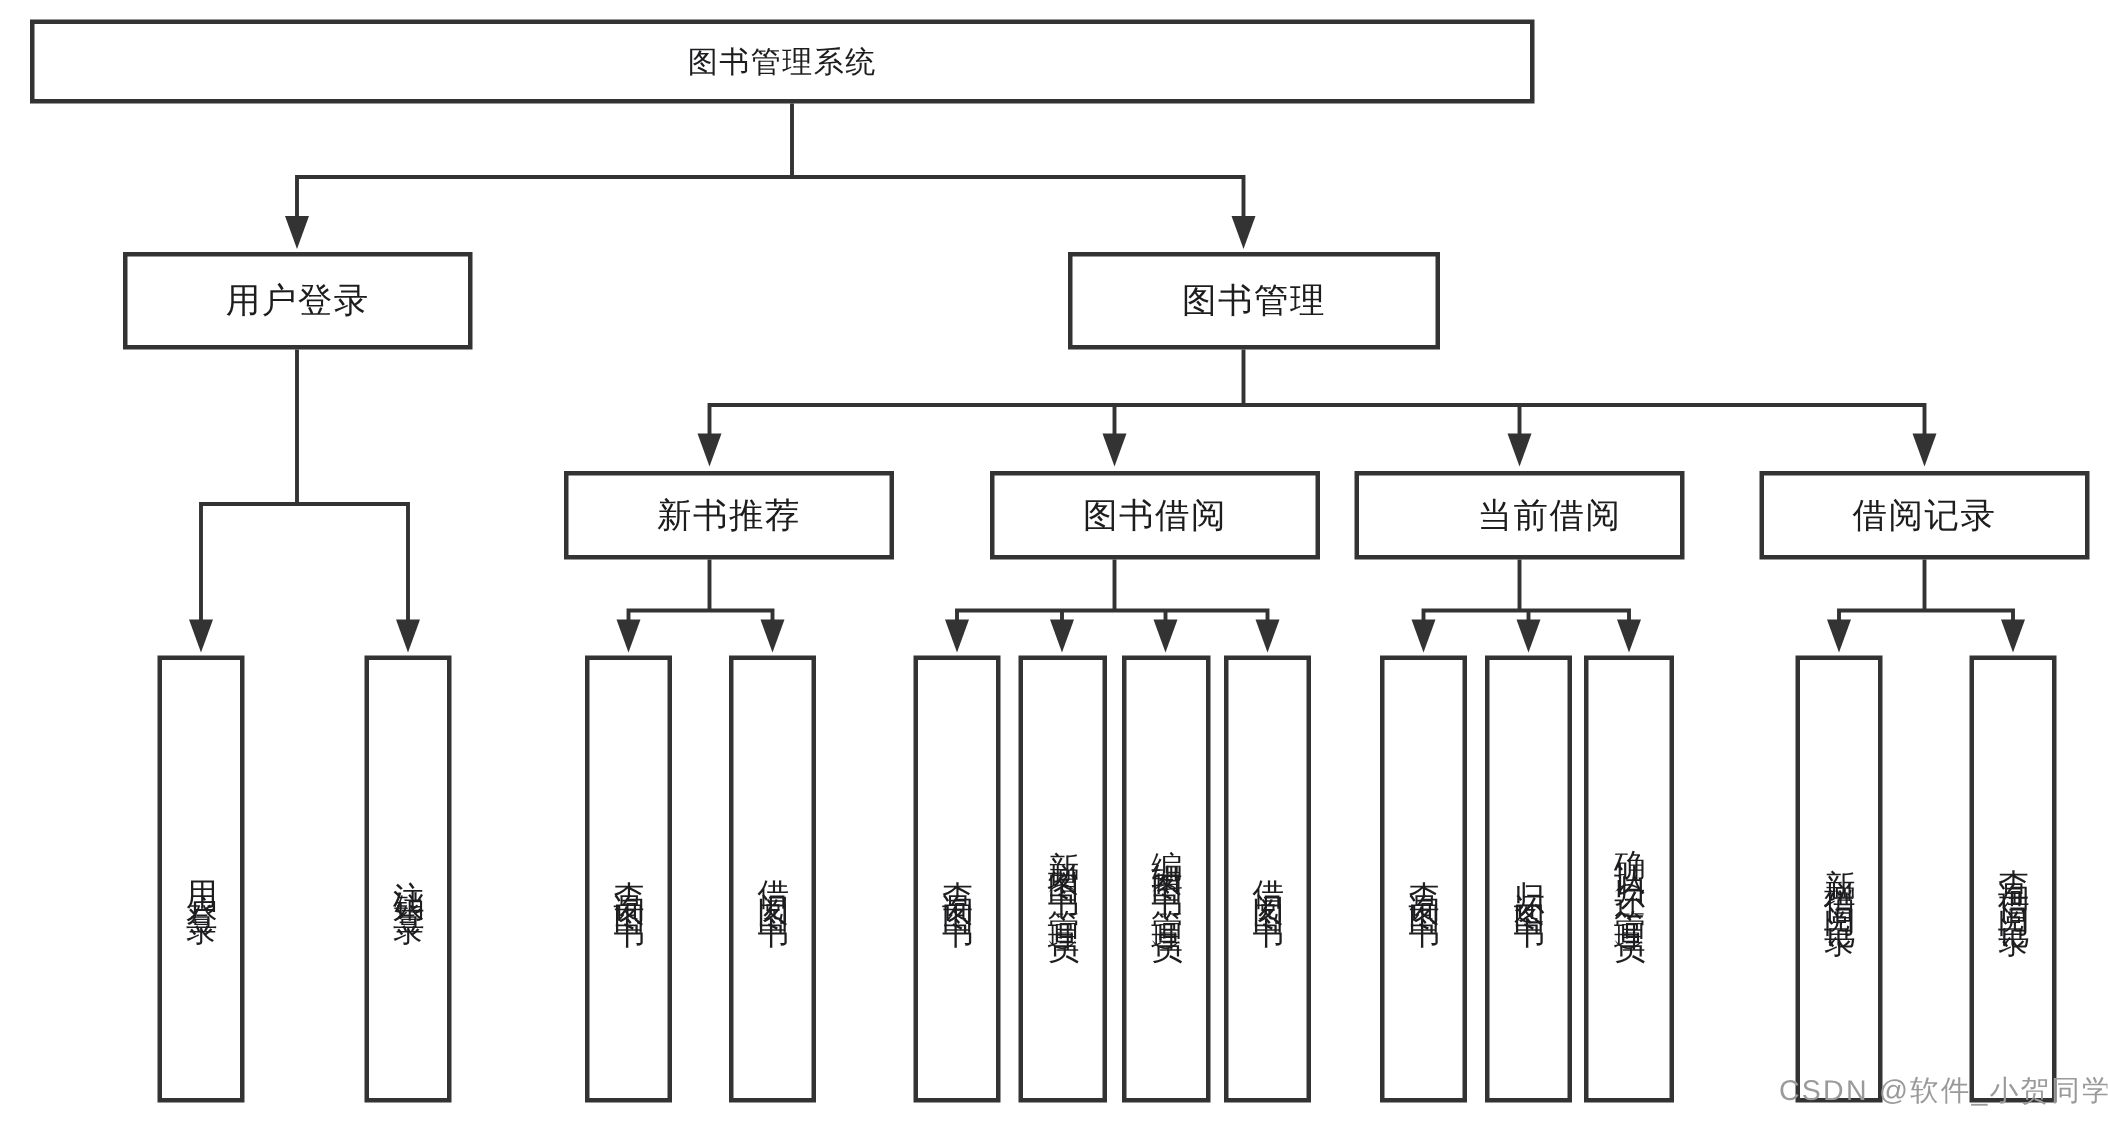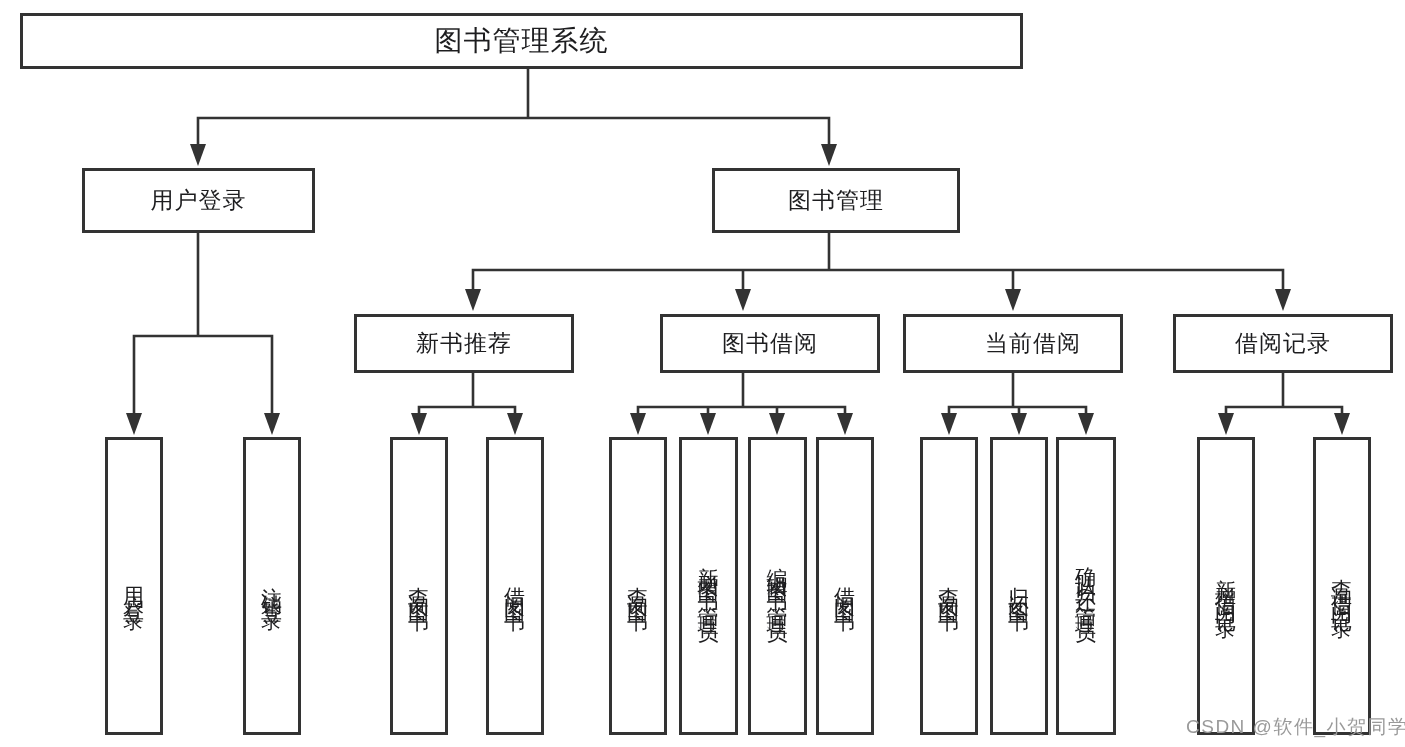--- a/index.html
+++ b/index.html
@@ -39,21 +39,21 @@
     display:flex;
     align-items:center;
     justify-content:center;
   }
   .hlabel{
     color:var(--text);
     font-size:23px;
     letter-spacing:1px;
     white-space:nowrap;
   }
-  .root .hlabel{font-size:28px;}
+  .root .hlabel{font-size:20px;}
   .vtext{
     writing-mode:vertical-rl;
     text-orientation:mixed;
     color:var(--text);
     font-size:21px;
     letter-spacing:8px;
     line-height:1.1;
   }
   .root{left:20px;top:13px;width:1003px;height:56px;}
   .lvl2{top:168px;height:65px;}
@@ -121,21 +121,21 @@
     <span class="hlabel">图书管理系统</span>
   </div>
 
   <div class="node lvl2" style="left:82px;width:233px;">
     <span class="hlabel">用户登录</span>
   </div>
   <div class="node lvl2" style="left:712px;width:248px;">
     <span class="hlabel">图书管理</span>
   </div>
 
-  <div class="node lvl3" style="left:354px;text-align:right;">
+  <div class="node lvl3" style="left:376px;text-align:right;">
     <span class="hlabel">新书推荐</span>
   </div>
   <div class="node lvl3" style="left:660px;">
     <span class="hlabel">图书借阅</span>
   </div>
   <div class="node lvl3" style="left:903px;padding-left:40px;">
     <span class="hlabel">当前借阅</span>
   </div>
   <div class="node lvl3" style="left:1173px;">
     <span class="hlabel">借阅记录</span>

